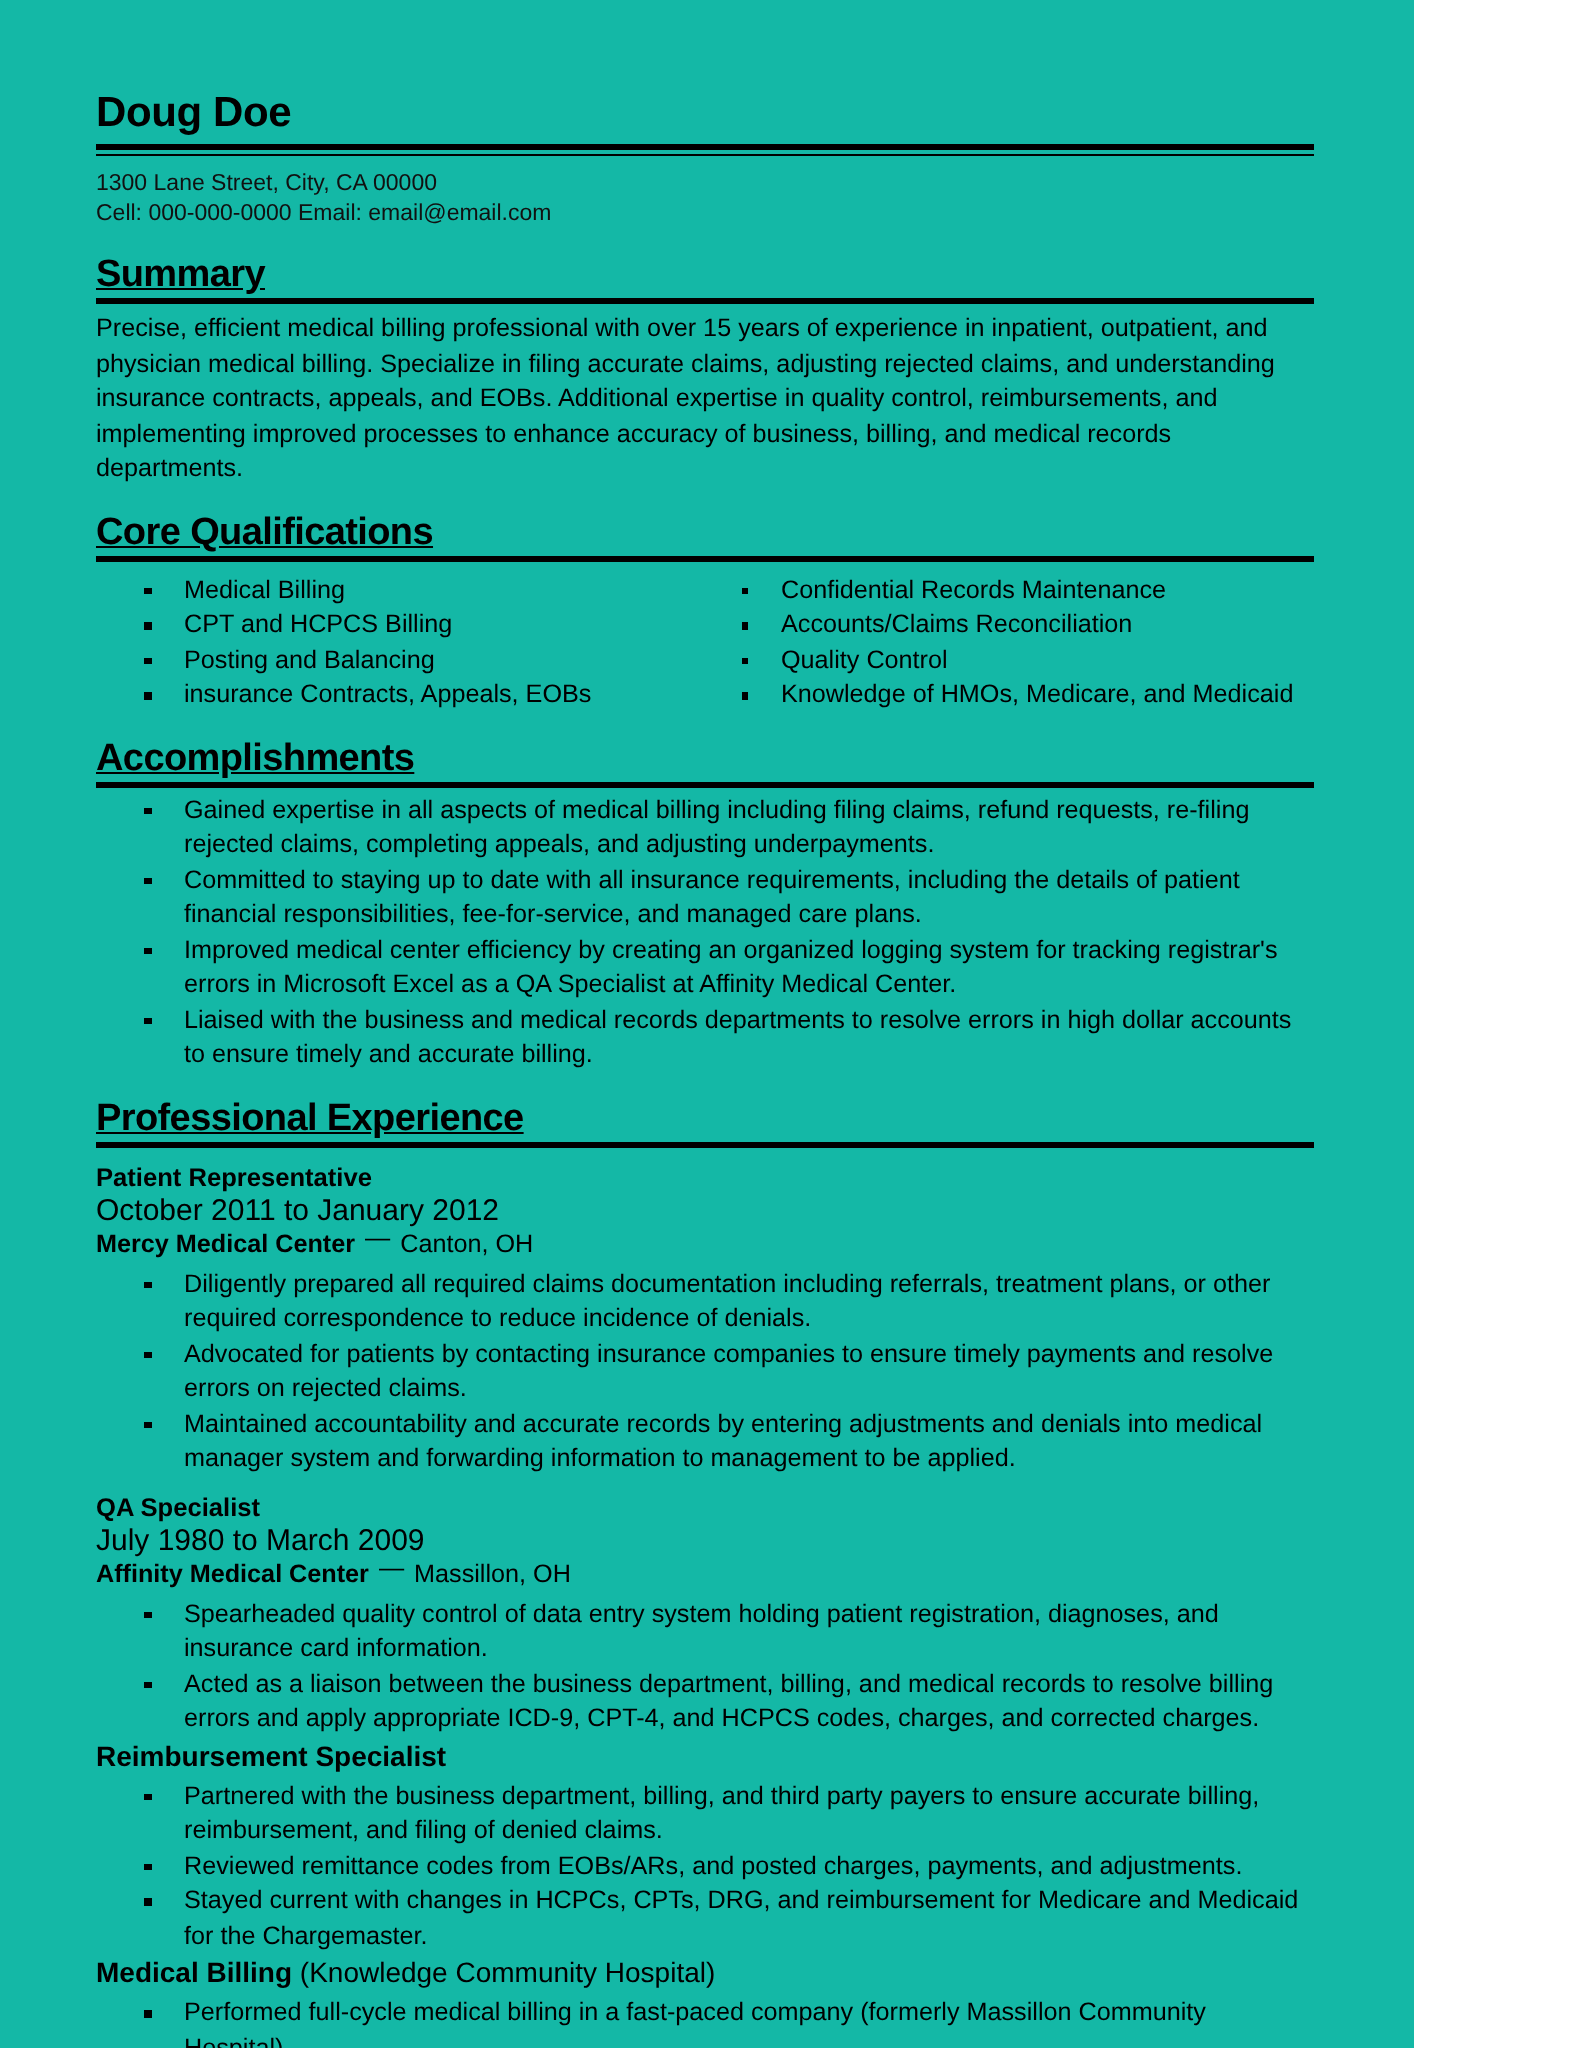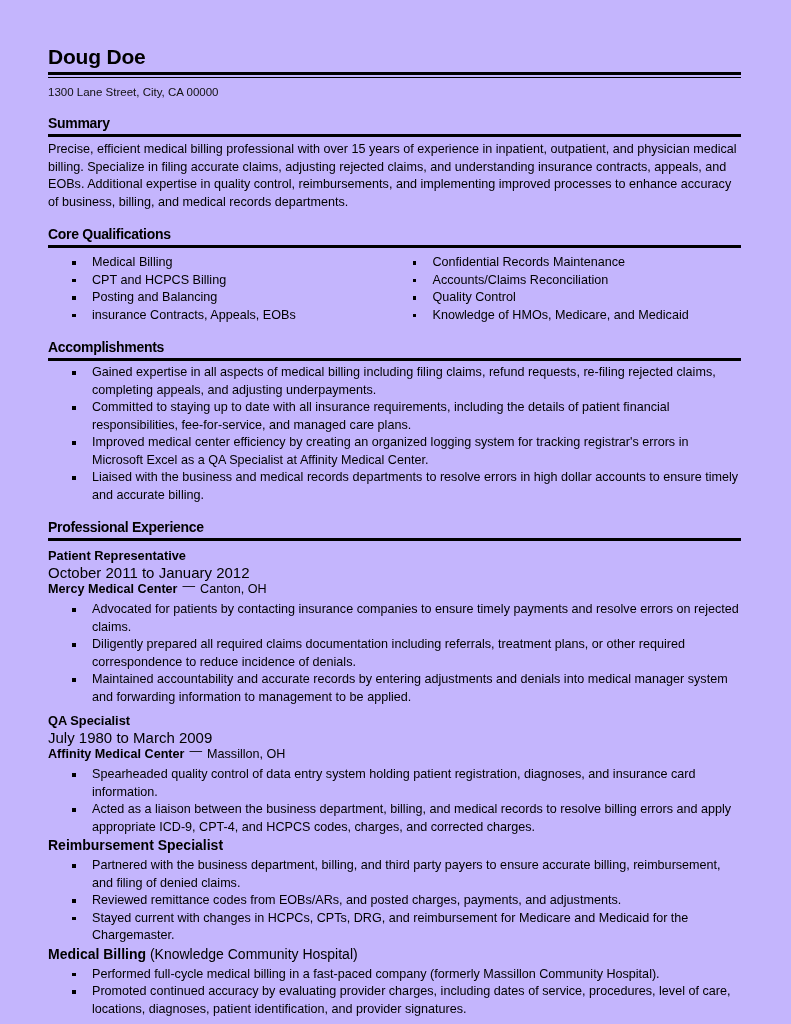--- a/index.html
+++ b/index.html
@@ -9,25 +9,25 @@
   }
   body {
     width: 791px;
     height: 1024px;
     font-family: "Liberation Sans", sans-serif;
     color: #000000;
     -webkit-font-smoothing: antialiased;
   }
   .page {
     position: relative;
-    width: 791px;
+    width: 707px;
     height: 1024px;
     box-sizing: border-box;
     padding: 44px 50px 0 48px;
-    background: #c4b5fd;
+    background: #14b8a6;
   }
 
   
   .name {
     font-size: 21px;
     font-weight: bold;
     letter-spacing: -0.2px;
     line-height: 25px;
     margin: 0;
     padding: 0 0 2px 0;
@@ -47,26 +47,27 @@
     font-size: 11.5px;
     line-height: 15px;
     margin-top: 7px;
     color: #111;
   }
   .contact div { white-space: nowrap; }
 
   
   .section { margin-top: 14px; }
   .section-title {
-    font-size: 14px;
+    font-size: 19px;
     font-weight: bold;
     letter-spacing: -0.3px;
     line-height: 18px;
     margin: 0;
     padding-bottom: 1px;
+    text-decoration: underline;
   }
   .section-rule {
     height: 3px;
     background: #000;
     margin-top: 1px;
   }
 
   
   .summary {
     font-size: 12.6px;
@@ -148,20 +149,21 @@
 <body>
 
 <div class="page">
 
   <div>
     <h1 class="name">Doug Doe</h1>
     <div class="name-rule-thick"></div>
     <div class="name-rule-thin"></div>
     <div class="contact">
       <div>1300 Lane Street, City, CA 00000</div>
+      <div>Cell: 000-000-0000 Email: email@email.com</div>
     </div>
   </div>
 
   <div class="section">
     <h2 class="section-title">Summary</h2>
     <div class="section-rule"></div>
     <p class="summary">Precise, efficient medical billing professional with over 15 years of experience in inpatient, outpatient, and physician medical billing. Specialize in filing accurate claims, adjusting rejected claims, and understanding insurance contracts, appeals, and EOBs. Additional expertise in quality control, reimbursements, and implementing improved processes to enhance accuracy of business, billing, and medical records departments.</p>
   </div>
 
   <div class="section">
@@ -200,22 +202,22 @@
 
   <div class="section">
     <h2 class="section-title">Professional Experience</h2>
     <div class="section-rule"></div>
 
     <div class="job">
       <div class="job-title">Patient Representative</div>
       <div class="job-dates">October 2011 to January 2012</div>
       <div class="job-company-line"><span class="job-company">Mercy Medical Center</span><span class="job-sep">—</span><span class="job-location">Canton, OH</span></div>
       <ul class="bullets">
+        <li>Diligently prepared all required claims documentation including referrals, treatment plans, or other required correspondence to reduce incidence of denials.</li>
         <li>Advocated for patients by contacting insurance companies to ensure timely payments and resolve errors on rejected claims.</li>
-        <li>Diligently prepared all required claims documentation including referrals, treatment plans, or other required correspondence to reduce incidence of denials.</li>
         <li>Maintained accountability and accurate records by entering adjustments and denials into medical manager system and forwarding information to management to be applied.</li>
       </ul>
     </div>
 
     <div class="job">
       <div class="job-title">QA Specialist</div>
       <div class="job-dates">July 1980 to March 2009</div>
       <div class="job-company-line"><span class="job-company">Affinity Medical Center</span><span class="job-sep">—</span><span class="job-location">Massillon, OH</span></div>
       <ul class="bullets">
         <li>Spearheaded quality control of data entry system holding patient registration, diagnoses, and insurance card information.</li>

